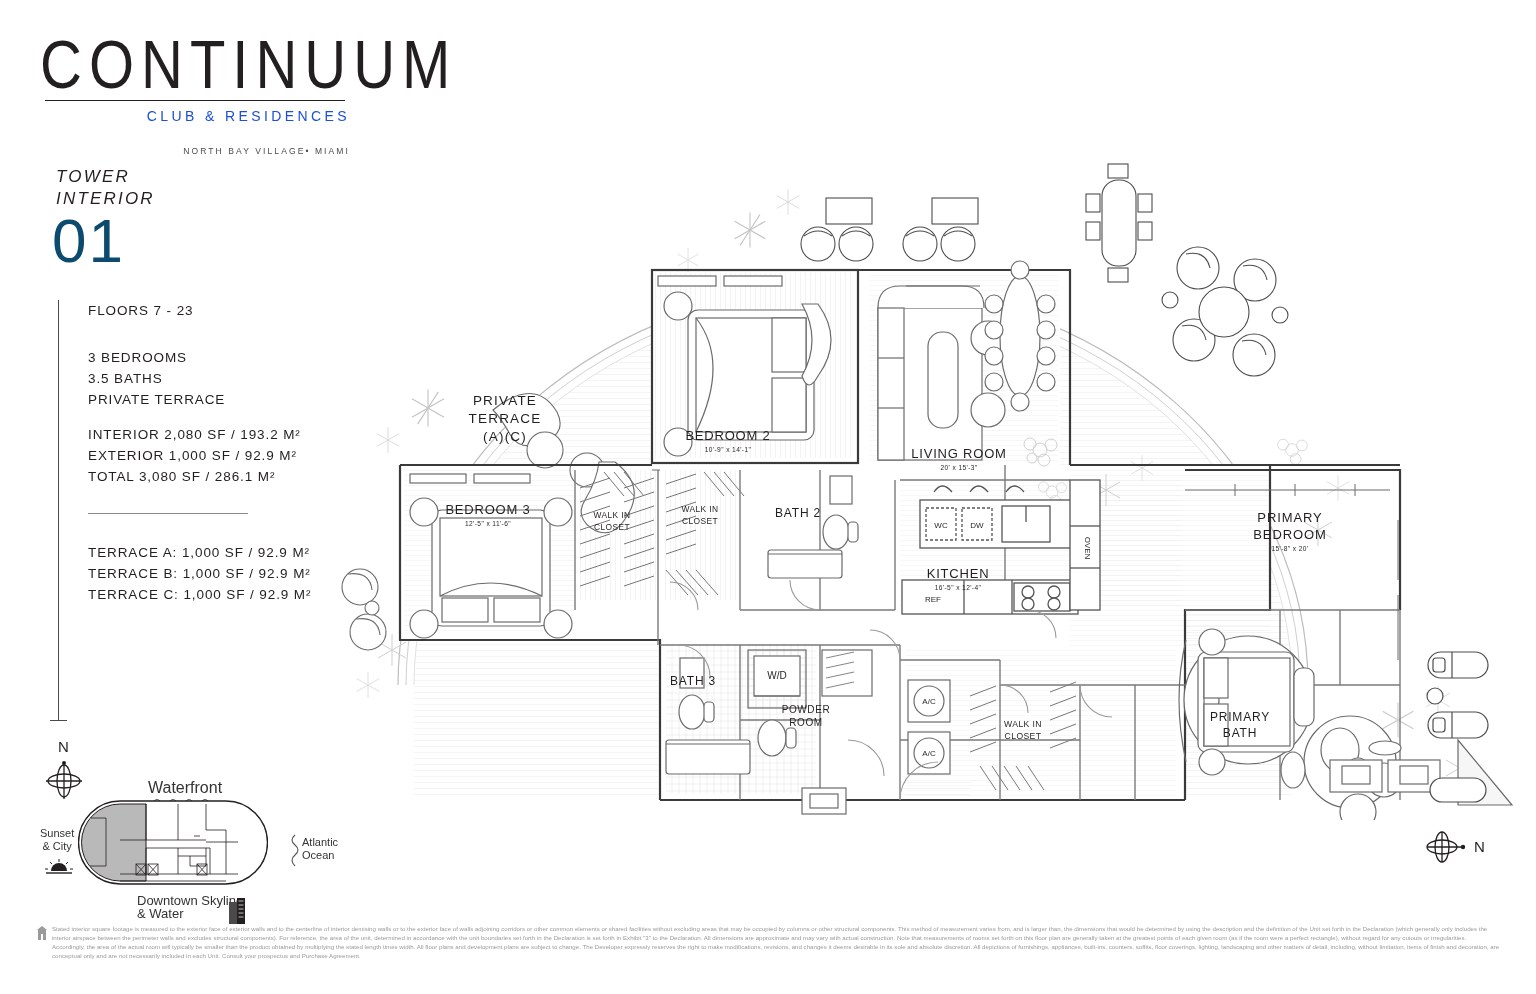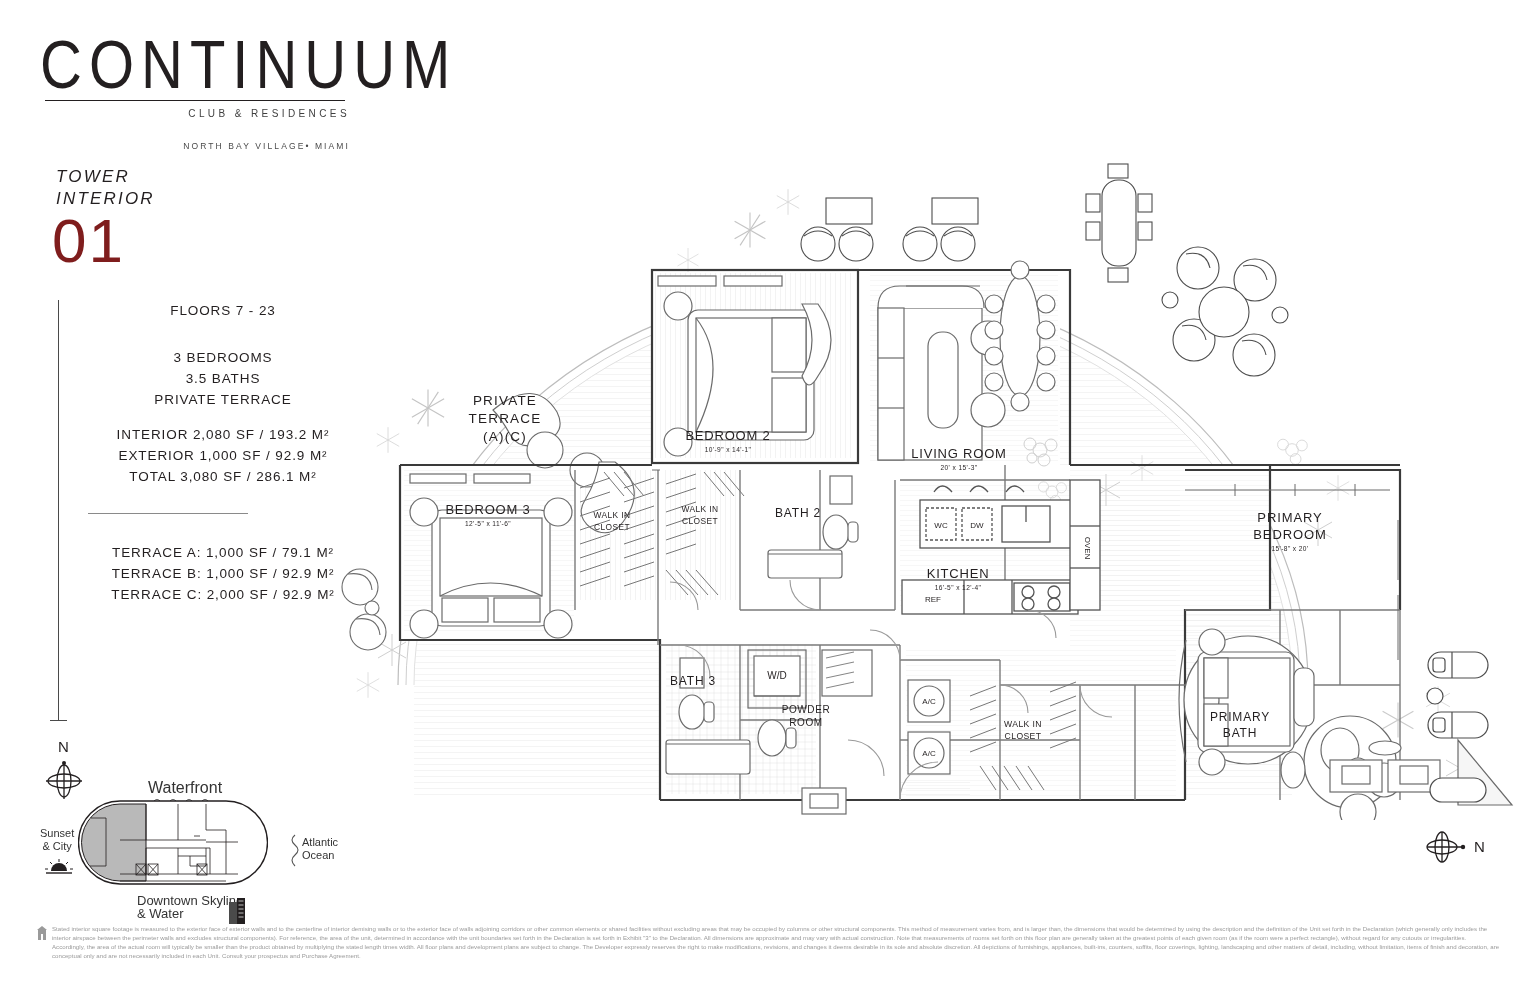--- a/index.html
+++ b/index.html
@@ -7,34 +7,34 @@
        font-family:"Liberation Sans", sans-serif;color:#231f20;}
 
   
   #left-panel{position:absolute;left:0;top:0;width:380px;height:994px;}
 
   #logo-block{position:absolute;left:40px;top:30px;width:310px;text-align:right;}
   #logo-main{font-size:58px;letter-spacing:7px;font-weight:300;line-height:1;
              font-family:"Liberation Sans", sans-serif;color:#231f20;
              transform:scaleY(1.18);transform-origin:center top;}
   #logo-rule{width:300px;height:1px;background:#231f20;margin:12px auto 0;}
-  #logo-sub{font-size:10px;letter-spacing:3.4px;margin-top:7px;color:#404040;}
+  #logo-sub{font-size:14px;letter-spacing:3.4px;margin-top:7px;color:#1d4ed8;}
   #logo-sub2{font-size:8.5px;letter-spacing:2.1px;margin-top:22px;color:#4a4a4a;}
 
   #res-title{position:absolute;left:56px;top:166px;font-size:17px;letter-spacing:2.2px;
              line-height:22px;font-weight:300;color:#231f20;font-style:italic;}
   #res-number{position:absolute;left:52px;top:208px;font-size:62px;font-weight:200;
-              letter-spacing:2px;line-height:66px;color:#7f1d1d;
+              letter-spacing:2px;line-height:66px;color:#0c4a6e;
               font-family:"Liberation Sans", sans-serif;}
 
   #spec-rule{position:absolute;left:58px;top:300px;width:1px;height:420px;background:#4a4a4a;}
   #spec-tick{position:absolute;left:50px;top:720px;width:17px;height:1px;background:#4a4a4a;}
 
   #specs{position:absolute;left:88px;top:300px;width:270px;}
-  .spec-line{font-size:13.5px;letter-spacing:0.9px;line-height:21px;color:#231f20;text-align:center;}
+  .spec-line{font-size:13.5px;letter-spacing:0.9px;line-height:21px;color:#231f20;}
   .spec-gap{height:26px;}
   .spec-gap-sm{height:14px;}
   #spec-divider{width:160px;height:1px;background:#8a8a8a;margin:26px 0 28px 0;}
 
   
   #compass-left{position:absolute;left:38px;top:738px;width:52px;text-align:center;}
   #compass-left .n-lab{font-size:15px;font-weight:400;letter-spacing:1px;}
 
   #keyplan{position:absolute;left:78px;top:800px;width:190px;height:85px;}
   #waterfront-lab{position:absolute;left:148px;top:779px;font-size:16px;color:#333;}
@@ -87,23 +87,23 @@
     <div class="spec-line">FLOORS 7 - 23</div>
     <div class="spec-gap"></div>
     <div class="spec-line">3 BEDROOMS</div>
     <div class="spec-line">3.5 BATHS</div>
     <div class="spec-line">PRIVATE TERRACE</div>
     <div class="spec-gap-sm"></div>
     <div class="spec-line">INTERIOR 2,080 SF / 193.2 M²</div>
     <div class="spec-line">EXTERIOR 1,000 SF / 92.9 M²</div>
     <div class="spec-line">TOTAL 3,080 SF / 286.1 M²</div>
     <div id="spec-divider"></div>
-    <div class="spec-line">TERRACE A: 1,000 SF / 79.1 M²</div>
+    <div class="spec-line">TERRACE A: 1,000 SF / 92.9 M²</div>
     <div class="spec-line">TERRACE B: 1,000 SF / 92.9 M²</div>
-    <div class="spec-line">TERRACE C: 2,000 SF / 92.9 M²</div>
+    <div class="spec-line">TERRACE C: 1,000 SF / 92.9 M²</div>
   </div>
 
   <div id="compass-left">
     <div class="n-lab">N</div>
     <svg width="52" height="48" viewBox="0 0 52 48">
       <circle cx="26" cy="8" r="2" fill="#231f20"></circle>
       <ellipse cx="26" cy="26" rx="7" ry="16" fill="none" stroke="#231f20" stroke-width="1.3"></ellipse>
       <ellipse cx="26" cy="26" rx="16" ry="7" fill="none" stroke="#231f20" stroke-width="1.3"></ellipse>
       <line x1="26" y1="8" x2="26" y2="44" stroke="#231f20" stroke-width="1.3"></line>
       <line x1="8" y1="26" x2="44" y2="26" stroke="#231f20" stroke-width="1.3"></line>

